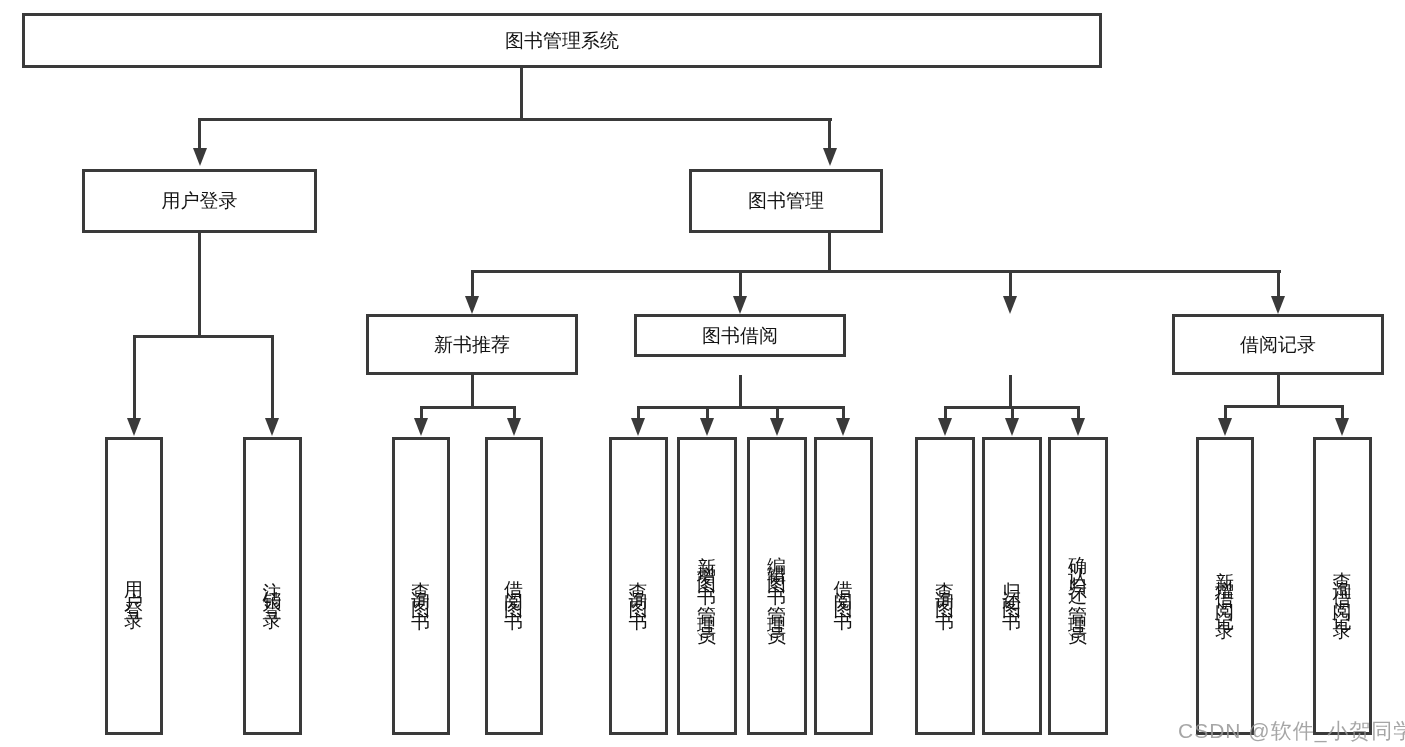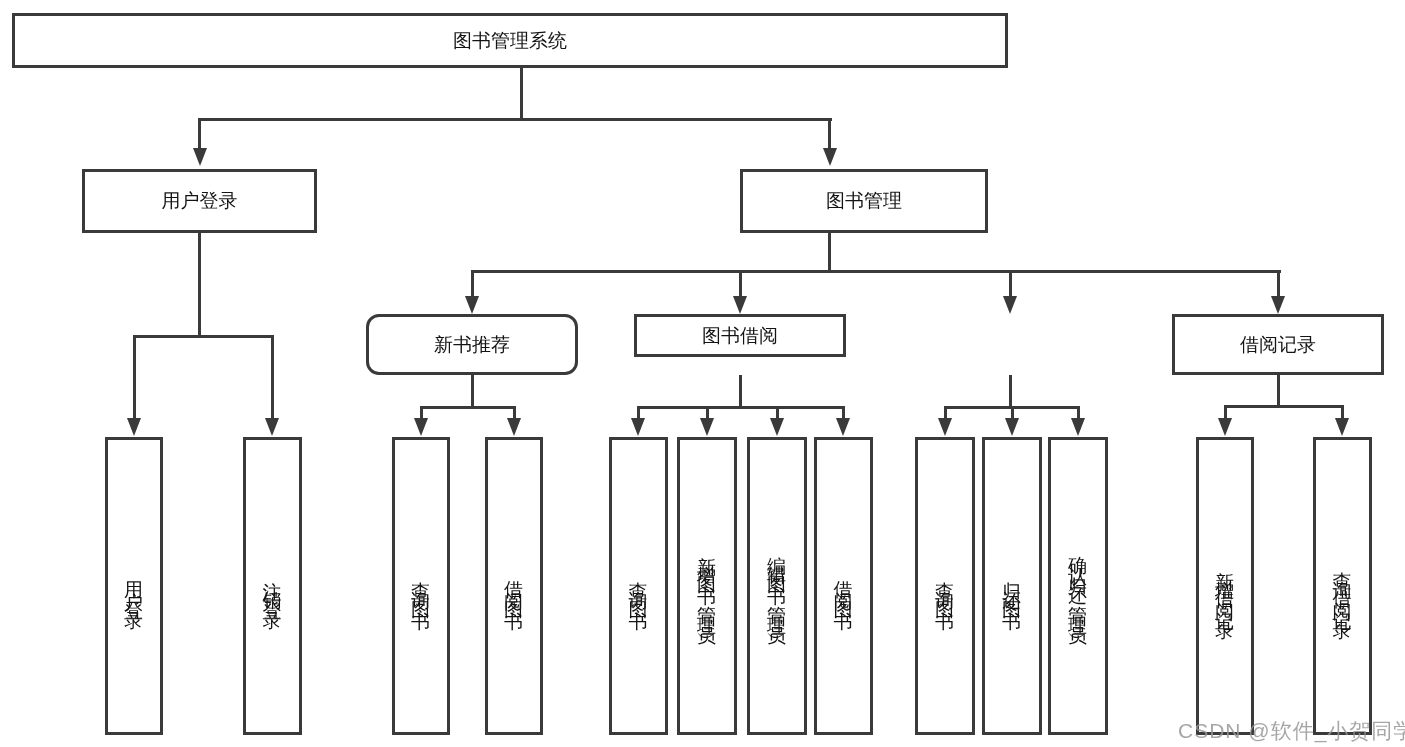--- a/index.html
+++ b/index.html
@@ -40,35 +40,35 @@
     color:rgba(150,150,150,0.85);
     white-space:nowrap;
     z-index:5;
   }
 </style>
 </head>
 <body>
 
 <div id="canvas">
 
-  <div class="box" style="left:12px;top:13px;width:996px;height:55px;font-family:Liberation Serif, serif;">
+  <div class="box" style="left:22px;top:13px;width:1080px;height:55px;font-family:Liberation Serif, serif;">
     <span>图书管理系统</span>
   </div>
 
   <div class="vline" style="left:520px;top:68px;width:3px;height:53px;"></div>
   <div class="hline" style="left:198px;top:118px;width:634px;height:3px;"></div>
   <div class="vline" style="left:198px;top:118px;width:3px;height:30px;"></div>
   <div class="arrow" style="left:193px;top:148px;"></div>
   <div class="vline" style="left:828px;top:118px;width:3px;height:30px;"></div>
   <div class="arrow" style="left:823px;top:148px;"></div>
 
   <div class="box" style="left:82px;top:169px;width:235px;height:64px;">
     <span>用户登录</span>
   </div>
-  <div class="box" style="left:740px;top:169px;width:248px;height:64px;">
+  <div class="box" style="left:689px;top:169px;width:194px;height:64px;">
     <span>图书管理</span>
   </div>
 
   <div class="vline" style="left:198px;top:233px;width:3px;height:105px;"></div>
   <div class="hline" style="left:133px;top:335px;width:141px;height:3px;"></div>
   <div class="vline" style="left:133px;top:335px;width:3px;height:83px;"></div>
   <div class="arrow" style="left:127px;top:418px;"></div>
   <div class="vline" style="left:271px;top:335px;width:3px;height:83px;"></div>
   <div class="arrow" style="left:265px;top:418px;"></div>
 
@@ -76,21 +76,21 @@
   <div class="hline" style="left:471px;top:270px;width:810px;height:3px;"></div>
   <div class="vline" style="left:471px;top:270px;width:3px;height:26px;"></div>
   <div class="arrow" style="left:465px;top:296px;"></div>
   <div class="vline" style="left:739px;top:270px;width:3px;height:26px;"></div>
   <div class="arrow" style="left:733px;top:296px;"></div>
   <div class="vline" style="left:1009px;top:270px;width:3px;height:26px;"></div>
   <div class="arrow" style="left:1003px;top:296px;"></div>
   <div class="vline" style="left:1277px;top:270px;width:3px;height:26px;"></div>
   <div class="arrow" style="left:1271px;top:296px;"></div>
 
-  <div class="box" style="left:366px;top:314px;width:212px;height:61px;border-radius:13px;">
+  <div class="box" style="left:366px;top:314px;width:212px;height:61px;">
     <span>新书推荐</span>
   </div>
   <div class="box" style="left:634px;top:314px;width:212px;height:43px;">
     <span>图书借阅</span>
   </div>
   <div class="box" style="left:1172px;top:314px;width:212px;height:61px;">
     <span>借阅记录</span>
   </div>
 
   <div class="vline" style="left:471px;top:375px;width:3px;height:34px;"></div>

